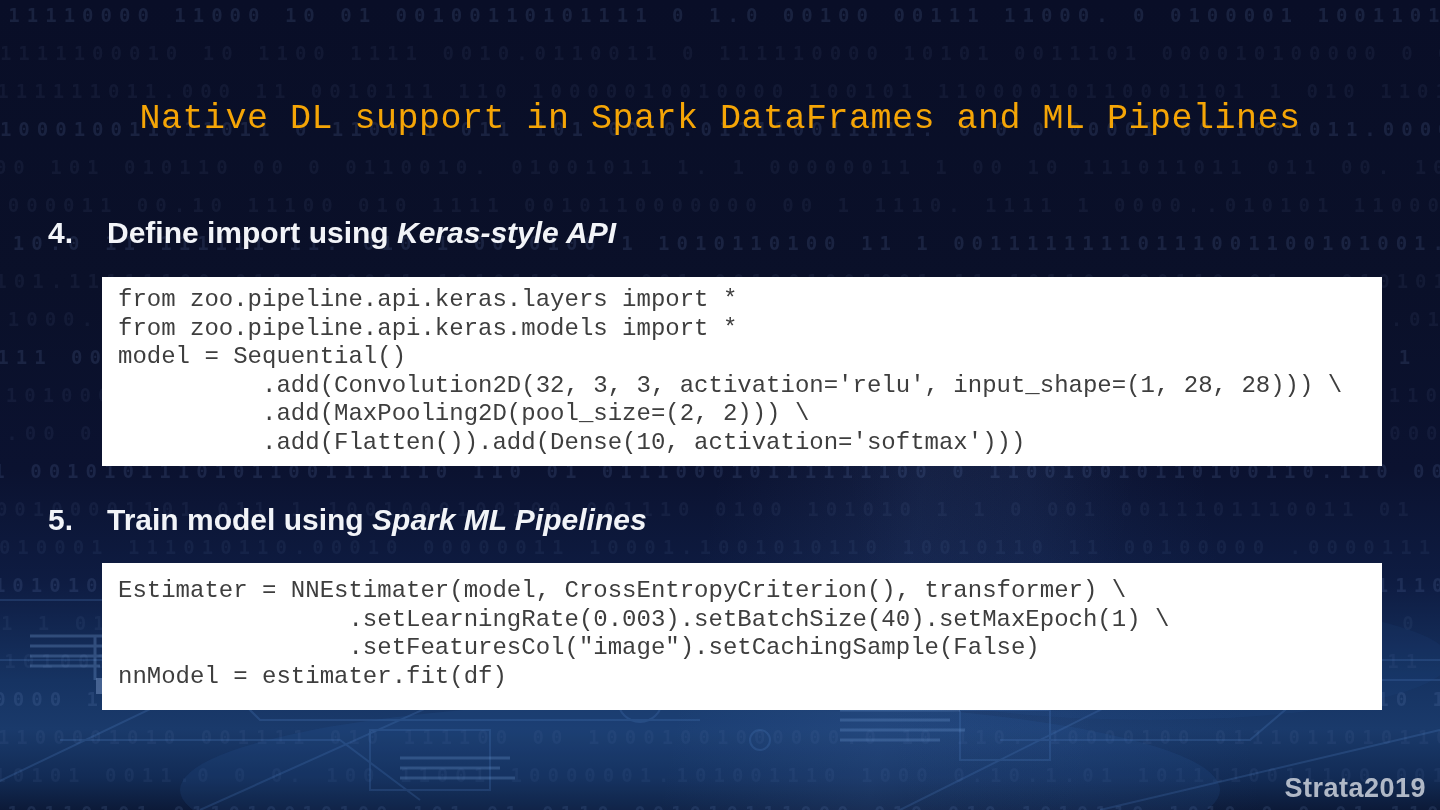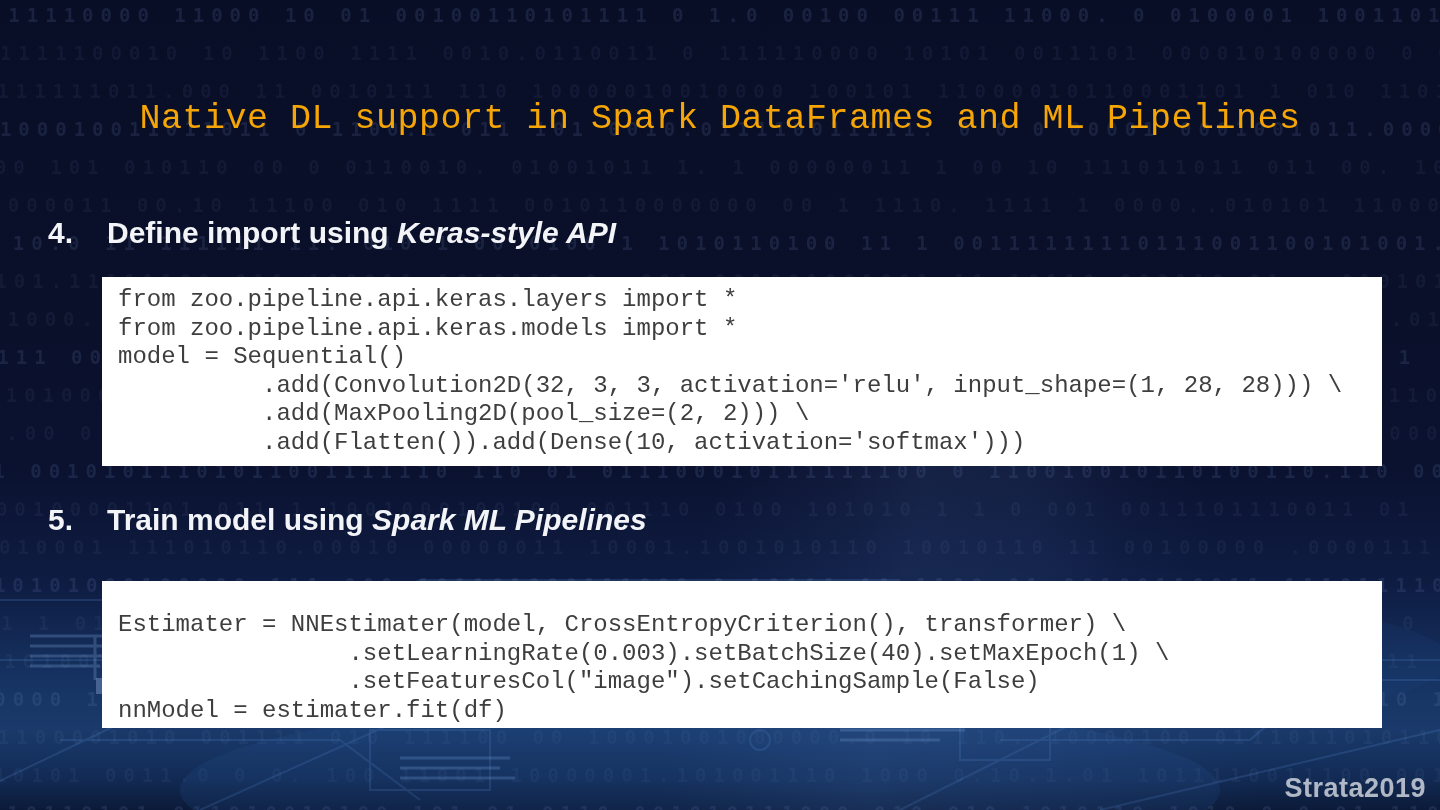--- a/index.html
+++ b/index.html
@@ -63,21 +63,21 @@
     background:#ffffff;
     box-sizing:border-box;
     margin:0;
     font-family:"Liberation Mono","DejaVu Sans Mono",monospace;
     font-size:24px;line-height:28.5px;
     color:#3e3e3e;
     white-space:pre;
     overflow:hidden;
   }
   .codebox-1{left:102px;top:277px;width:1280px;height:189px;padding:9px 0 10px 16px;}
-  .codebox-2{left:102px;top:581px;width:1280px;height:147px;padding:30px 0 0 16px;}
+  .codebox-2{left:102px;top:563px;width:1280px;height:147px;padding:14px 0 0 16px;}
   .footer{
     position:absolute;right:14px;bottom:6px;z-index:2;
     font-size:27px;font-weight:bold;
     color:#c7cdd8;opacity:0.88;letter-spacing:0.5px;
   }
 </style>
 </head>
 <body>
 
 <div class="slide">

